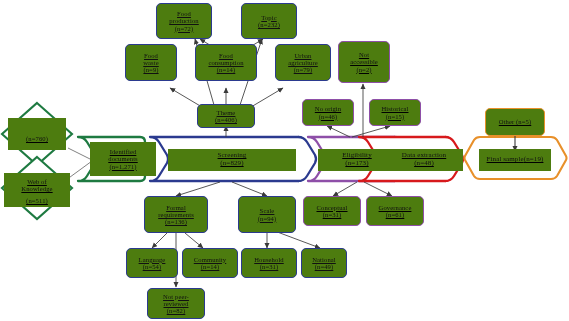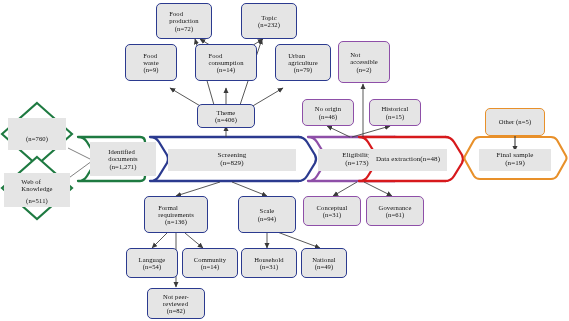--- a/index.html
+++ b/index.html
@@ -1,21 +1,21 @@
 <!DOCTYPE html>
 <html><head>
 <meta charset="utf-8">
 <style>
   html,body{margin:0;padding:0;background:#ffffff;}
   body{width:569px;height:321px;overflow:hidden;
        font-family:"Liberation Serif","DejaVu Serif",serif;}
   #stage{position:relative;width:569px;height:321px;}
   svg.layer{position:absolute;left:0;top:0;width:569px;height:321px;}
   .node{position:absolute;display:flex;align-items:center;justify-content:center;
-        text-align:left;box-sizing:border-box;background:#e5e5e5;}
+        text-align:center;box-sizing:border-box;background:#4d7c0f;text-decoration:underline;}
   .node .txt{display:block;line-height:1.08;letter-spacing:0.1px;color:#111;}
   .rbox{border-style:solid;border-radius:5px;}
   .blue{border-color:#2b3a8f;color:#111;}
   .purple{border-color:#8e4fa8;}
   .orange{border-color:#e8902a;}
   .f55{font-size:6.6px;}
   .f60{font-size:7.0px;}
   .arrowhead{fill:#3a3a3a;}
 </style>
 </head>
@@ -107,26 +107,26 @@
   <div class="node" style="left:168px;top:149px;width:128px;height:22px;flex-direction:column;">
     <span class="txt f60">Screening</span>
     <span class="txt f60">(n=829)</span>
   </div>
 
   <div class="node" style="left:318px;top:149px;width:78px;height:22px;flex-direction:column;">
     <span class="txt f60">Eligibility</span>
     <span class="txt f60">(n=173)</span>
   </div>
 
-  <div class="node" style="left:369px;top:149px;width:78px;height:22px;flex-direction:row;">
+  <div class="node" style="left:385px;top:149px;width:78px;height:22px;flex-direction:column;">
     <span class="txt f60">Data extraction</span>
     <span class="txt f60">(n=48)</span>
   </div>
 
-  <div class="node" style="left:479px;top:149px;width:72px;height:22px;flex-direction:column;">
+  <div class="node" style="left:479px;top:149px;width:72px;height:22px;flex-direction:row;">
     <span class="txt f60">Final sample</span>
     <span class="txt f60">(n=19)</span>
   </div>
 
   <div class="node rbox blue" style="left:197px;top:104px;width:58px;height:24px;border-width:1.4px;flex-direction:column;">
     <span class="txt f55">Theme</span>
     <span class="txt f55">(n=406)</span>
   </div>
 
   <div class="node rbox blue" style="left:156px;top:3px;width:56px;height:36px;border-width:1.4px;flex-direction:column;">

